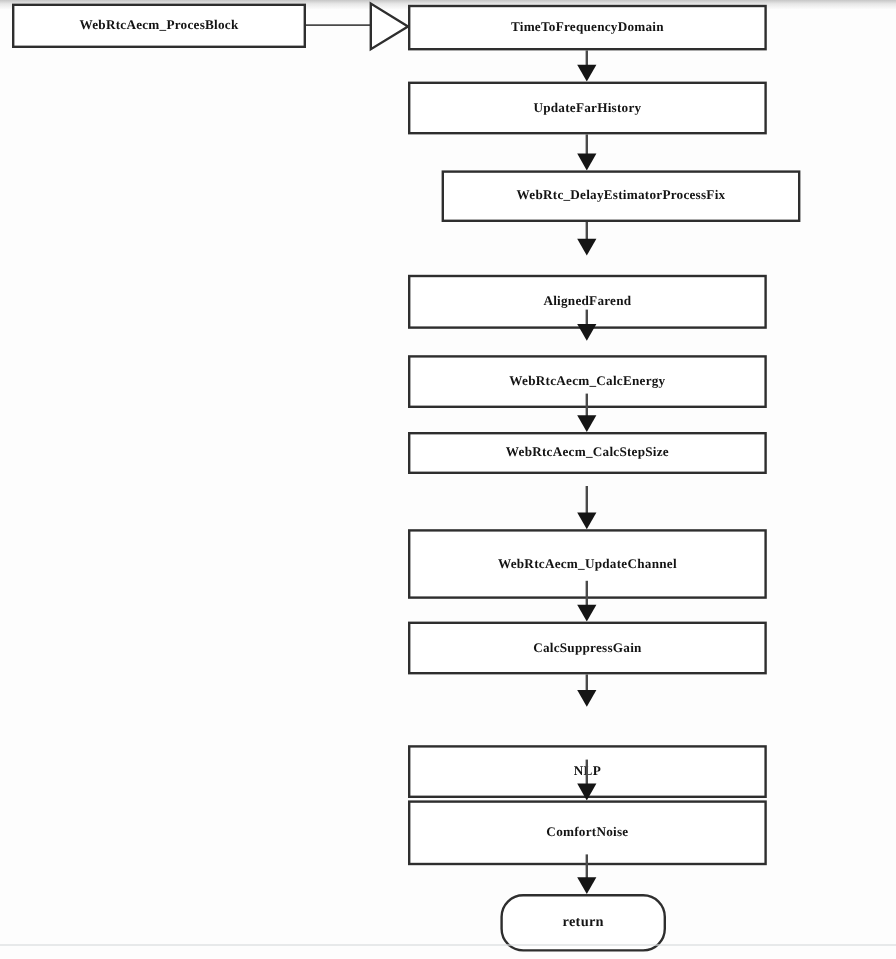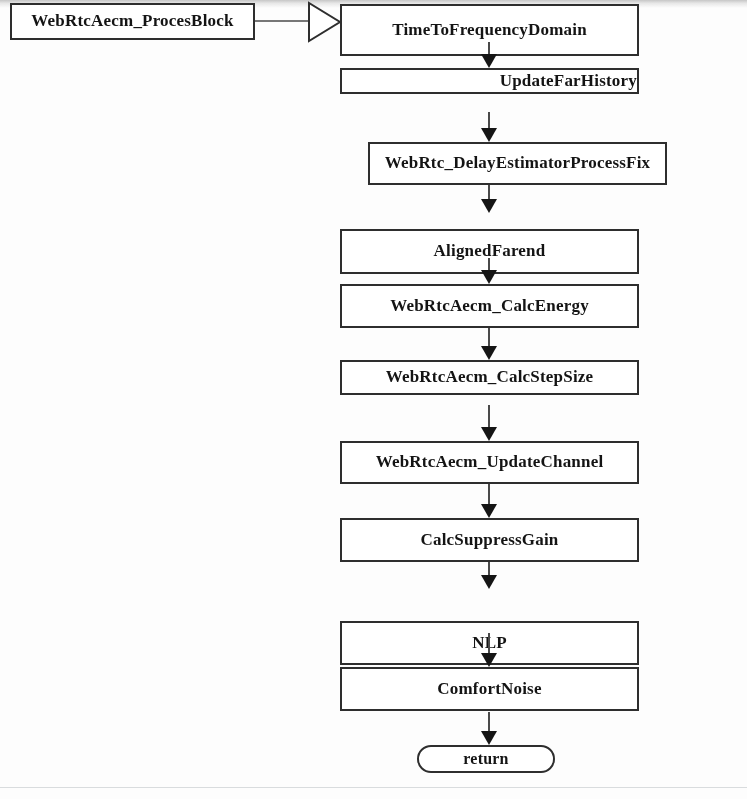--- a/index.html
+++ b/index.html
@@ -17,30 +17,30 @@
   .bottom-rule {
     position:absolute; top:787px; left:0; right:0; height:1px;
     background:#d9dcde;
   }
   .node {
     position:absolute;
     box-sizing:border-box;
     background:#ffffff;
     border:2px solid #2e2e2e;
     display:flex; align-items:center; justify-content:center;
-    font-size:17px; font-weight:600; color:#141414;
+    font-size:11px; font-weight:600; color:#141414;
     letter-spacing:0.2px;
     text-align:center;
     line-height:1.1;
   }
   .node.flow { left:340px; width:299px; }
   .node.entry { left:10px; top:3px; width:245px; height:37px; }
   .node.terminal {
-    left:417px; top:745px; width:138px; height:28px;
-    border-radius:19px; font-size:16px;
+    left:417px; top:745px; width:138px; height:48px;
+    border-radius:19px; font-size:12px;
   }
   .entry-connector {
     position:absolute; left:253px; top:0; width:92px; height:44px;
   }
   .arrow {
     position:absolute; left:481px; width:16px;
   }
   .arrow::before {
     content:""; position:absolute; left:7.25px; top:0; bottom:12px;
     width:1.5px; background:#4a4a4a;
@@ -61,66 +61,66 @@
 
   <div class="node entry">
     <span>WebRtcAecm_ProcesBlock</span>
   </div>
 
   <svg class="entry-connector" viewBox="0 0 92 44">
     <line x1="2" y1="21" x2="56" y2="21" stroke="#4a4a4a" stroke-width="1.5"></line>
     <polygon points="56,3 56,41 87,22" fill="#ffffff" stroke="#2e2e2e" stroke-width="2"></polygon>
   </svg>
 
-  <div class="node flow" style="top:4px;height:52px;">
+  <div class="node flow" style="top:4px;height:38px;">
     <span>TimeToFrequencyDomain</span>
   </div>
   <div class="arrow" style="top:42px;height:26px;"></div>
 
-  <div class="node flow" style="top:68px;height:26px;justify-content:flex-end;">
+  <div class="node flow" style="top:68px;height:44px;">
     <span>UpdateFarHistory</span>
   </div>
   <div class="arrow" style="top:112px;height:30px;"></div>
 
   <div class="node flow" style="top:142px;height:43px;margin-left:28px;">
     <span>WebRtc_DelayEstimatorProcessFix</span>
   </div>
   <div class="arrow" style="top:185px;height:28px;"></div>
 
   <div class="node flow" style="top:213px;height:45px;margin-top:16px;">
     <span>AlignedFarend</span>
   </div>
   <div class="arrow" style="top:258px;height:26px;"></div>
 
-  <div class="node flow" style="top:284px;height:44px;">
+  <div class="node flow" style="top:296px;height:44px;">
     <span>WebRtcAecm_CalcEnergy</span>
   </div>
   <div class="arrow" style="top:328px;height:32px;"></div>
 
   <div class="node flow" style="top:360px;height:35px;">
     <span>WebRtcAecm_CalcStepSize</span>
   </div>
   <div class="arrow" style="top:405px;height:36px;"></div>
 
-  <div class="node flow" style="top:441px;height:43px;">
+  <div class="node flow" style="top:441px;height:58px;">
     <span>WebRtcAecm_UpdateChannel</span>
   </div>
   <div class="arrow" style="top:484px;height:34px;"></div>
 
   <div class="node flow" style="top:518px;height:44px;align-items:center;">
     <span>CalcSuppressGain</span>
   </div>
   <div class="arrow" style="top:562px;height:27px;"></div>
 
   <div class="node flow" style="top:589px;height:44px;margin-top:32px;">
     <span>NLP</span>
   </div>
   <div class="arrow" style="top:633px;height:34px;"></div>
 
-  <div class="node flow" style="top:667px;height:44px;">
+  <div class="node flow" style="top:667px;height:54px;">
     <span>ComfortNoise</span>
   </div>
   <div class="arrow" style="top:712px;height:33px;"></div>
 
   <div class="node terminal">
     <span>return</span>
   </div>
 
   <div class="bottom-rule"></div>
 

